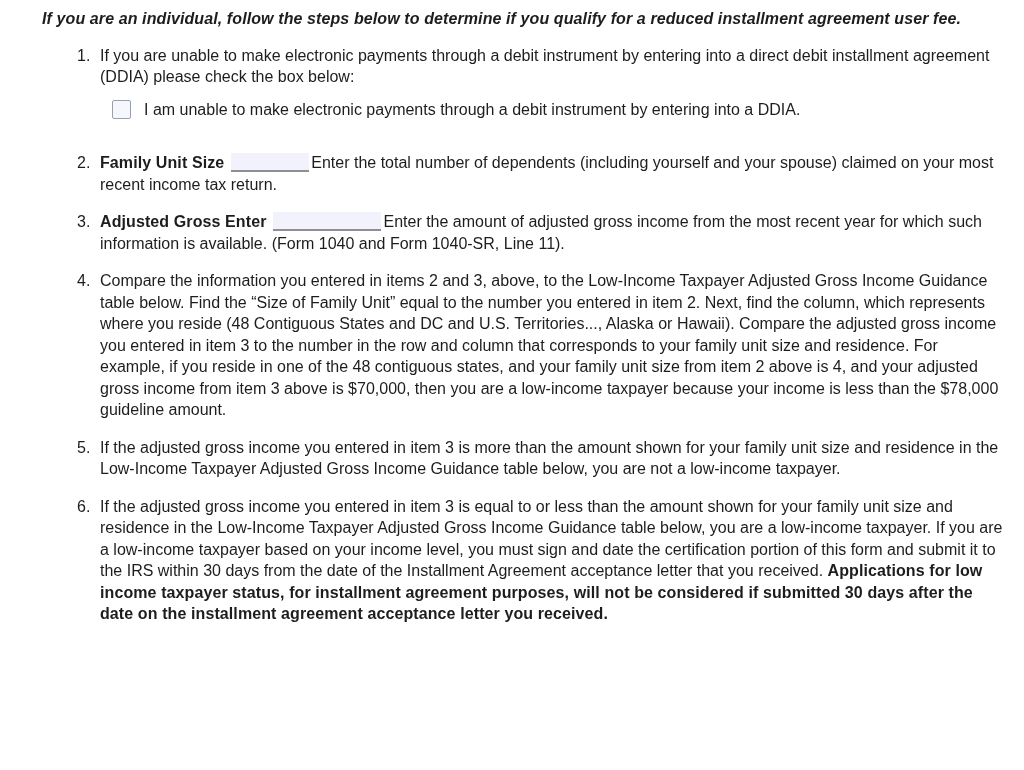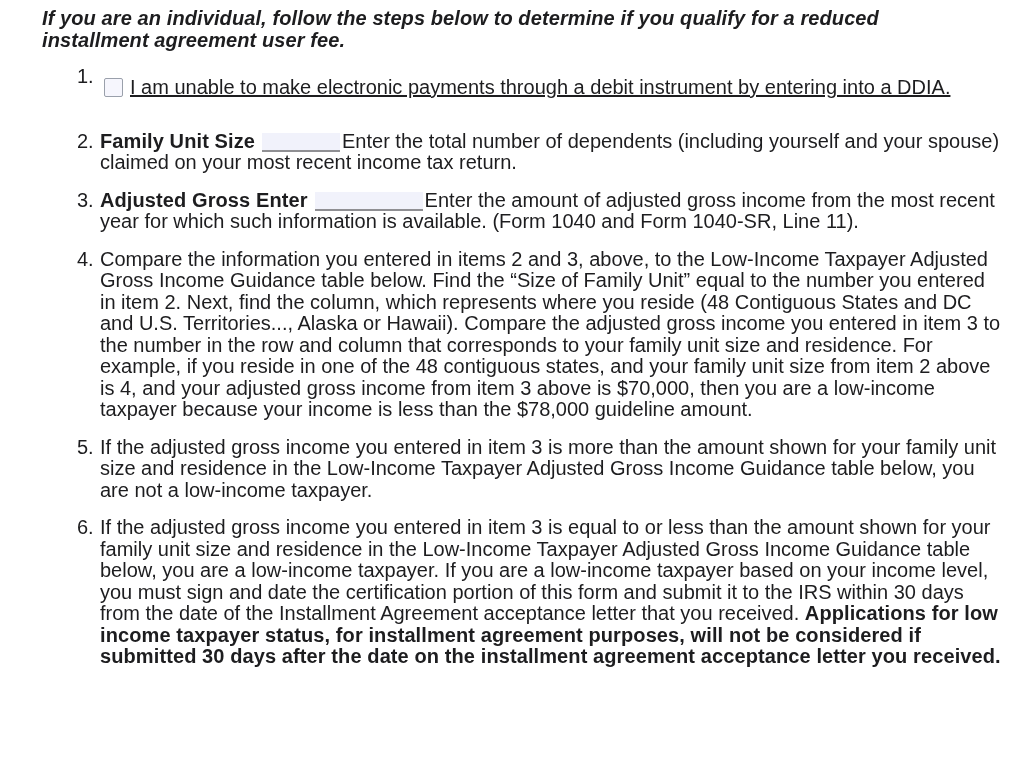--- a/index.html
+++ b/index.html
@@ -7,21 +7,21 @@
     width: 1024px;
     background: #ffffff;
     font-family: "Liberation Sans", "DejaVu Sans", sans-serif;
   }
   body { height: 770px; overflow: hidden; }
   .page {
     width: 1024px;
     height: 770px;
     padding: 8px 20px 5px 42px;
     color: #1d1d1f;
-    font-size: 20px;
+    font-size: 16px;
     line-height: 21.5px;
   }
   .intro {
     font-weight: bold;
     font-style: italic;
     max-width: 936px;
     margin-bottom: 15px;
     letter-spacing: 0.1px;
   }
   .item {
@@ -32,23 +32,22 @@
   .num {
     flex: 0 0 23px;
   }
   .item-body {
     flex: 0 1 auto;
     max-width: 906px;
   }
   .checkbox-row {
     display: flex;
     align-items: center;
-    gap: 7px;
-    margin: 11px 0 16px 4px;
-    text-decoration: underline;
+    gap: 13px;
+    margin: 11px 0 16px 12px;
   }
   .checkbox {
     display: inline-block;
     width: 19px;
     height: 19px;
     background: #f6f6fd;
     border: 1px solid #9aa0ab;
     border-radius: 2px;
     flex: 0 0 19px;
   }
@@ -74,20 +73,21 @@
 </head>
 <body>
 
 <div class="page">
 
   <p class="intro">If you are an individual, follow the steps below to determine if you qualify for a reduced installment agreement user fee.</p>
 
   <div class="item">
     <span class="num">1.</span>
     <div class="item-body">
+      <p>If you are unable to make electronic payments through a debit instrument by entering into a direct debit installment agreement (DDIA) please check the box below:</p>
       <div class="checkbox-row">
         <span class="checkbox"></span>
         <span>I am unable to make electronic payments through a debit instrument by entering into a DDIA.</span>
       </div>
     </div>
   </div>
 
   <div class="item">
     <span class="num">2.</span>
     <div class="item-body">

